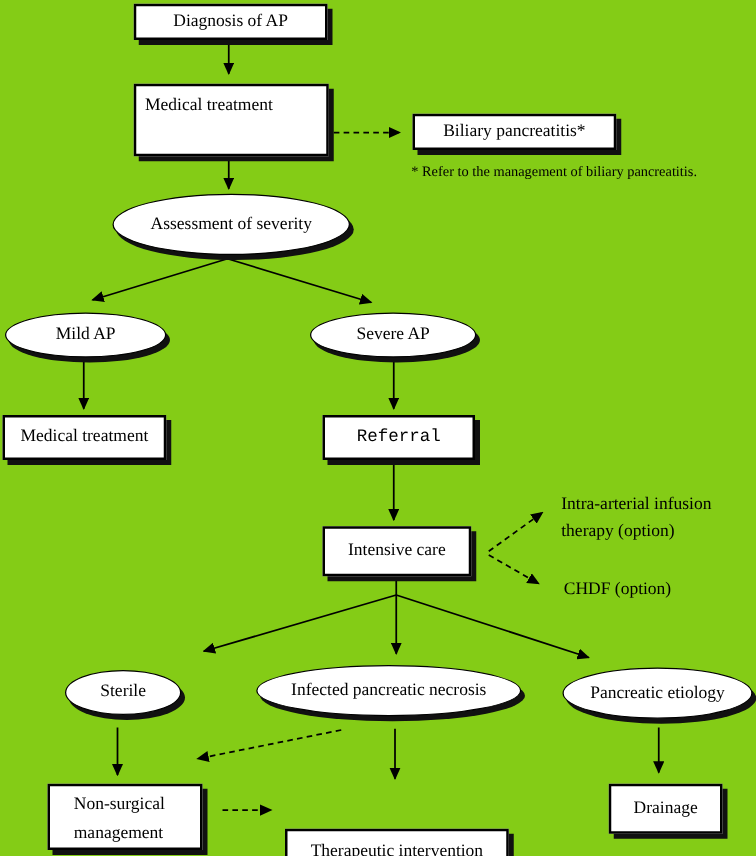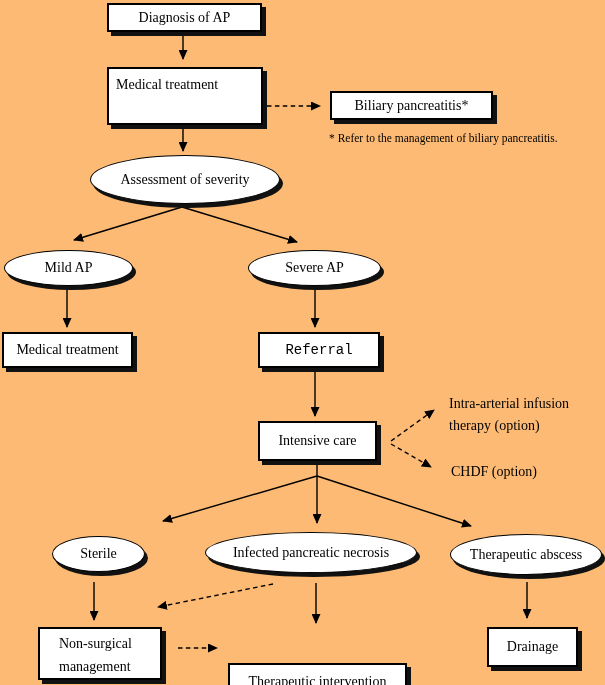--- a/index.html
+++ b/index.html
@@ -1,17 +1,17 @@
 <!DOCTYPE html>
 <html><head>
 <meta charset="utf-8">
 <style>
   html,body { margin:0; padding:0; background:#ffffff; }
   #canvas {
-    position:relative; width:605px; height:685px; background:#fdba74;
+    position:relative; width:605px; height:685px; background:#84cc16;
     font-family:"Liberation Serif", serif; color:#000; overflow:hidden;
   }
   .node {
     position:absolute; box-sizing:border-box; background:#ffffff;
     border:2px solid #000; box-shadow:4px 4px 0 #111111;
     display:flex; align-items:center; justify-content:center;
     font-size:14px; white-space:nowrap; text-align:center;
   }
   .ellipse {
     border-radius:50%; border:1.5px solid #000; box-shadow:3px 4px 0 #111111;
@@ -107,21 +107,21 @@
 
   <div class="node ellipse" style="left:205px; top:532px; width:212px; height:41px;">
     <span>Infected pancreatic necrosis</span>
   </div>
 
   <div class="node ellipse" style="left:52px; top:536px; width:93px; height:36px;">
     <span>Sterile</span>
   </div>
 
   <div class="node ellipse" style="left:450px; top:534px; width:152px; height:41px;">
-    <span>Therapeutic abscess</span>
+    <span>Pancreatic etiology</span>
   </div>
 
   <div class="node block" style="left:38px; top:627px; width:124px; height:53px; padding:3px 0 0 19px; line-height:23px;">
     <div>Non-surgical</div>
     <div>management</div>
   </div>
 
   <div class="node" style="left:228px; top:663px; width:179px; height:38px;">
     <span>Therapeutic intervention</span>
   </div>

